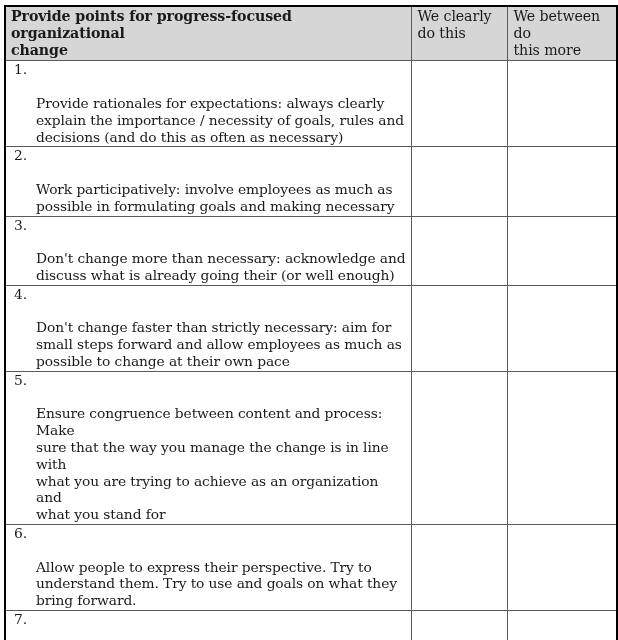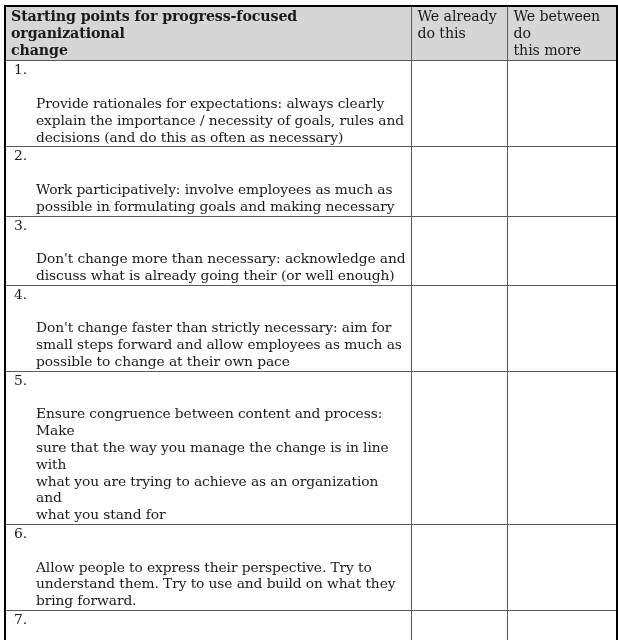--- a/index.html
+++ b/index.html
@@ -70,23 +70,23 @@
 
 <div class="sheet">
   <table class="checklist">
     <colgroup>
       <col class="c1">
       <col class="c2">
       <col class="c3">
     </colgroup>
     <thead>
       <tr>
-        <th class="title-cell">Starting points for progress-focused organizational
+        <th class="title-cell">Provide points for progress-focused organizational
 change</th>
-        <th class="colhead">We already
+        <th class="colhead">We clearly
 do this</th>
         <th class="colhead">We between do
 this more</th>
       </tr>
     </thead>
     <tbody>
         <tr>
     <td class="item-cell">
       <span class="num">1.</span>
       <span class="txt">Provide rationales for expectations: always clearly
@@ -132,21 +132,21 @@
 what you are trying to achieve as an organization and
 what you stand for</span>
     </td>
     <td class="check-cell"></td>
     <td class="check-cell"></td>
   </tr>
         <tr>
     <td class="item-cell">
       <span class="num">6.</span>
       <span class="txt">Allow people to express their perspective. Try to
-understand them. Try to use and build on what they
+understand them. Try to use and goals on what they
 bring forward.</span>
     </td>
     <td class="check-cell"></td>
     <td class="check-cell"></td>
   </tr>
         <tr>
     <td class="item-cell">
       <span class="num">7.</span>
       
     </td>

